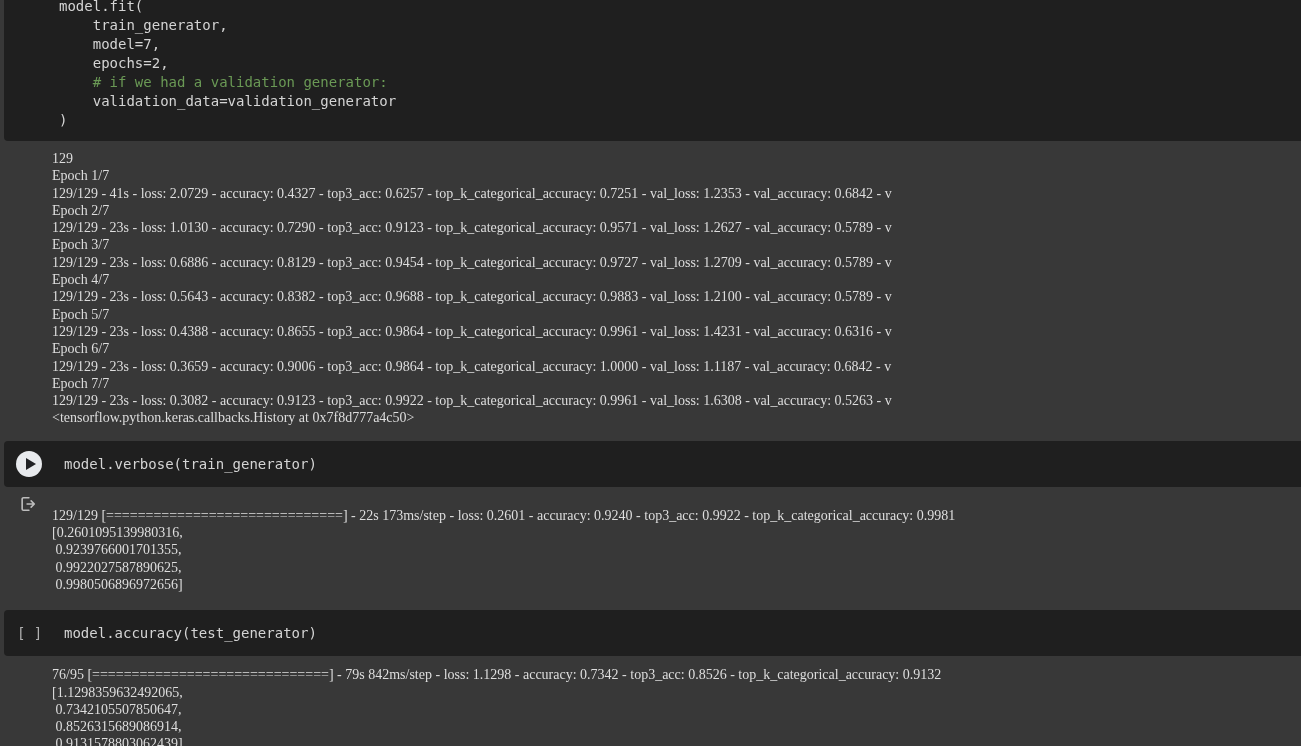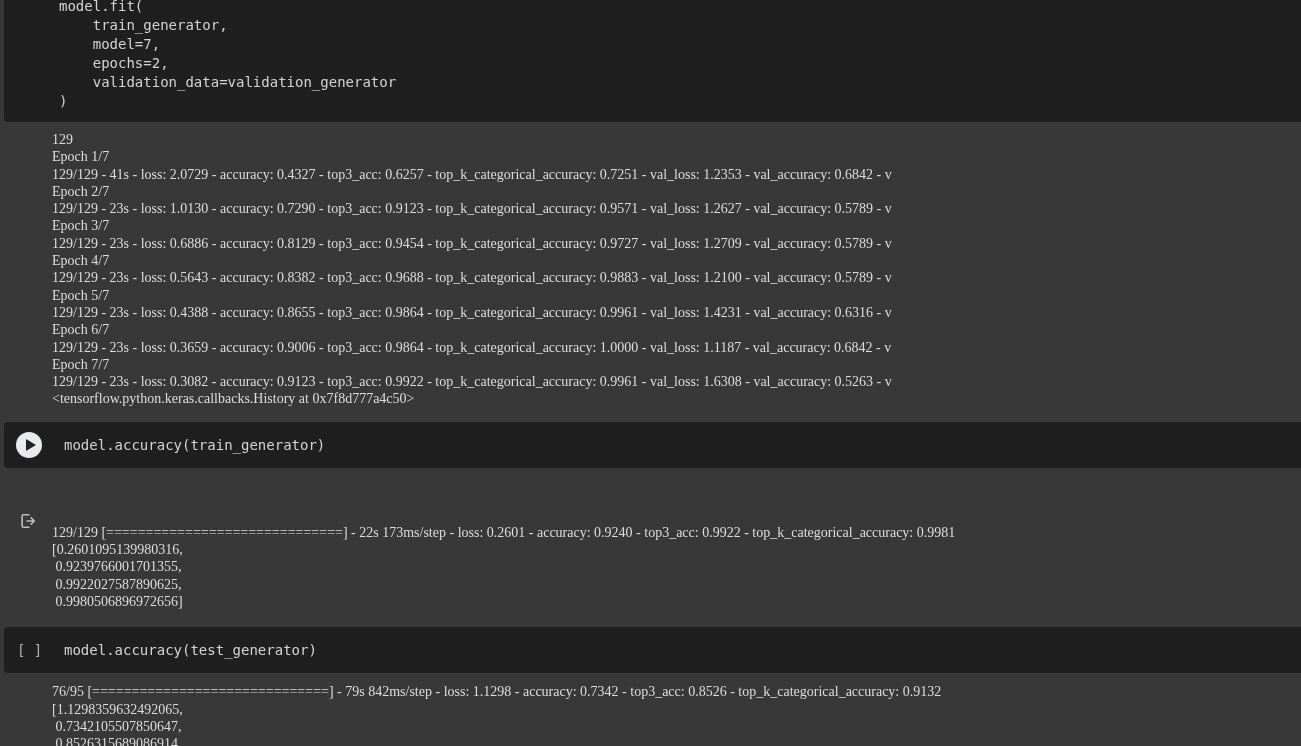--- a/index.html
+++ b/index.html
@@ -35,21 +35,21 @@
     line-height: 19px;
     color: var(--code-color);
   }
   .code-line.comment { color: var(--comment-color); }
   .cell-output {
     position: relative;
     padding-left: 52px;
     background: var(--page-bg);
   }
   #output1 { padding-top: 9px; padding-bottom: 12px; }
-  #output2 { padding-top: 20px; padding-bottom: 10px; margin-top: 36px; }
+  #output2 { padding-top: 20px; padding-bottom: 10px; }
   #output3 { padding-top: 10px; }
   .output-text {
     white-space: pre;
     font-size: 14px;
     line-height: 17.3px;
     color: var(--output-color);
     font-family: Liberation Serif, serif;
   }
   .cell-strip {
     position: relative;
@@ -107,20 +107,21 @@
 </head>
 <body>
 
 <div>
 
   <div class="code-cell" id="cell1-code">
     <div class="code-line">model.fit(</div>
     <div class="code-line">    train_generator,</div>
     <div class="code-line">    model=7,</div>
     <div class="code-line">    epochs=2,</div>
+    <div class="code-line comment">    # if we had a validation generator:</div>
     <div class="code-line">    validation_data=validation_generator</div>
     <div class="code-line">)</div>
   </div>
 
   <div class="cell-output" id="output1">
     <pre class="output-text">129
 Epoch 1/7
 129/129 - 41s - loss: 2.0729 - accuracy: 0.4327 - top3_acc: 0.6257 - top_k_categorical_accuracy: 0.7251 - val_loss: 1.2353 - val_accuracy: 0.6842 - v
 Epoch 2/7
 129/129 - 23s - loss: 1.0130 - accuracy: 0.7290 - top3_acc: 0.9123 - top_k_categorical_accuracy: 0.9571 - val_loss: 1.2627 - val_accuracy: 0.5789 - v
@@ -134,21 +135,21 @@
 129/129 - 23s - loss: 0.3659 - accuracy: 0.9006 - top3_acc: 0.9864 - top_k_categorical_accuracy: 1.0000 - val_loss: 1.1187 - val_accuracy: 0.6842 - v
 Epoch 7/7
 129/129 - 23s - loss: 0.3082 - accuracy: 0.9123 - top3_acc: 0.9922 - top_k_categorical_accuracy: 0.9961 - val_loss: 1.6308 - val_accuracy: 0.5263 - v
 &lt;tensorflow.python.keras.callbacks.History at 0x7f8d777a4c50&gt;</pre>
   </div>
 
   <div class="cell-strip" id="cell2">
     <div class="run-button">
       <div class="play-triangle"></div>
     </div>
-    <span class="inline-code">model.accuracy(train_generator)</span>
+    <span class="inline-code">model.verbose(train_generator)</span>
   </div>
 
   <div class="cell-output" id="output2">
     <span class="output-gutter-icon">
       <svg width="18" height="18" viewBox="0 0 20 20">
         <path d="M11 3 H5 a1.5 1.5 0 0 0 -1.5 1.5 v11 a1.5 1.5 0 0 0 1.5 1.5 h6" fill="none" stroke="#bdbdbd" stroke-width="1.8" stroke-linecap="round"></path>
         <path d="M9 10 h7.5 M13.5 6.5 L17 10 l-3.5 3.5" fill="none" stroke="#bdbdbd" stroke-width="1.8" stroke-linecap="round" stroke-linejoin="round"></path>
       </svg>
     </span>
     <pre class="output-text">129/129 [==============================] - 22s 173ms/step - loss: 0.2601 - accuracy: 0.9240 - top3_acc: 0.9922 - top_k_categorical_accuracy: 0.9981

